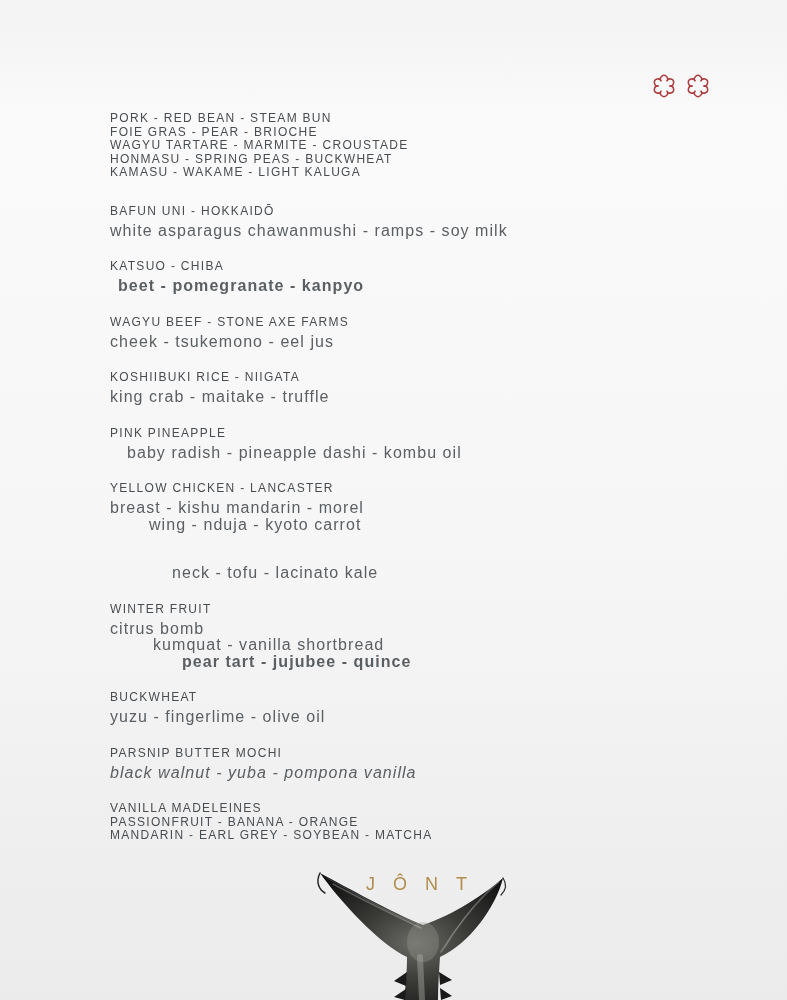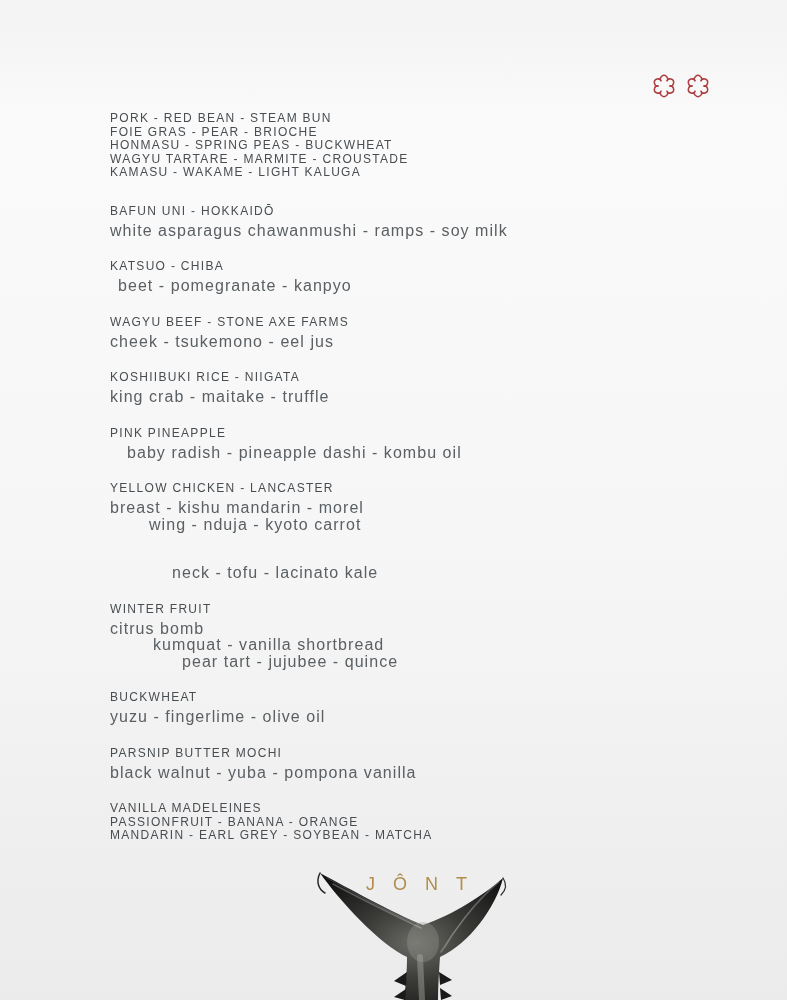--- a/index.html
+++ b/index.html
@@ -47,34 +47,34 @@
       </svg>
       <svg viewBox="0 0 24 24" width="28" height="28">
         <path d="M14.3 8.02 A3.06 3.06 0 1 1 16.6 12 A3.06 3.06 0 1 1 14.3 15.98 A3.06 3.06 0 1 1 9.7 15.98 A3.06 3.06 0 1 1 7.4 12 A3.06 3.06 0 1 1 9.7 8.02 A3.06 3.06 0 1 1 14.3 8.02 Z" fill="none" stroke="#ad3f42" stroke-width="1.3"></path>
       </svg>
     </div>
 
   <div class="menu">
       <div class="course">
         <div class="course-title">PORK - RED BEAN - STEAM BUN</div>
         <div class="course-title">FOIE GRAS - PEAR - BRIOCHE</div>
+        <div class="course-title">WAGYU TARTARE - MARMITE - CROUSTADE</div>
         <div class="course-title">HONMASU - SPRING PEAS - BUCKWHEAT</div>
-        <div class="course-title">WAGYU TARTARE - MARMITE - CROUSTADE</div>
         <div class="course-title">KAMASU - WAKAME - LIGHT KALUGA</div>
       </div>
       <div class="course">
         <div class="course-title">BAFUN UNI - HOKKAIDŌ</div>
         <div class="desc-group">
           <div class="course-desc" style="padding-left: 0px;">white asparagus chawanmushi - ramps - soy milk</div>
         </div>
       </div>
       <div class="course">
         <div class="course-title">KATSUO - CHIBA</div>
         <div class="desc-group">
-          <div class="course-desc" style="padding-left: 8px;">beet - pomegranate - kanpyo</div>
+          <div class="course-desc" style="padding-left: 8px; font-weight: bold;">beet - pomegranate - kanpyo</div>
         </div>
       </div>
       <div class="course">
         <div class="course-title">WAGYU BEEF - STONE AXE FARMS</div>
         <div class="desc-group">
           <div class="course-desc" style="padding-left: 0px;">cheek - tsukemono - eel jus</div>
         </div>
       </div>
       <div class="course">
         <div class="course-title">KOSHIIBUKI RICE - NIIGATA</div>
@@ -94,33 +94,33 @@
           <div class="course-desc" style="padding-left: 0px;">breast - kishu mandarin - morel</div>
           <div class="course-desc" style="padding-left: 39px;">wing - nduja - kyoto carrot</div>
           <div class="course-desc" style="padding-left: 62px; margin-top: 32px;">neck - tofu - lacinato kale</div>
         </div>
       </div>
       <div class="course">
         <div class="course-title">WINTER FRUIT</div>
         <div class="desc-group">
           <div class="course-desc" style="padding-left: 0px;">citrus bomb</div>
           <div class="course-desc" style="padding-left: 43px;">kumquat - vanilla shortbread</div>
-          <div class="course-desc" style="padding-left: 72px;">pear tart - jujubee - quince</div>
+          <div class="course-desc" style="padding-left: 72px; font-weight: bold;">pear tart - jujubee - quince</div>
         </div>
       </div>
       <div class="course">
         <div class="course-title">BUCKWHEAT</div>
         <div class="desc-group">
           <div class="course-desc" style="padding-left: 0px;">yuzu - fingerlime - olive oil</div>
         </div>
       </div>
       <div class="course">
         <div class="course-title">PARSNIP BUTTER MOCHI</div>
         <div class="desc-group">
-          <div class="course-desc" style="padding-left: 0px;">black walnut - yuba - pompona vanilla</div>
+          <div class="course-desc" style="padding-left: 0px; font-style: italic;">black walnut - yuba - pompona vanilla</div>
         </div>
       </div>
       <div class="course">
         <div class="course-title">VANILLA MADELEINES</div>
         <div class="course-title">PASSIONFRUIT - BANANA - ORANGE</div>
         <div class="course-title">MANDARIN - EARL GREY - SOYBEAN - MATCHA</div>
       </div>
     </div>
 
   <div class="logo-text" style="color: rgb(178, 141, 77);">JÔNT</div>

